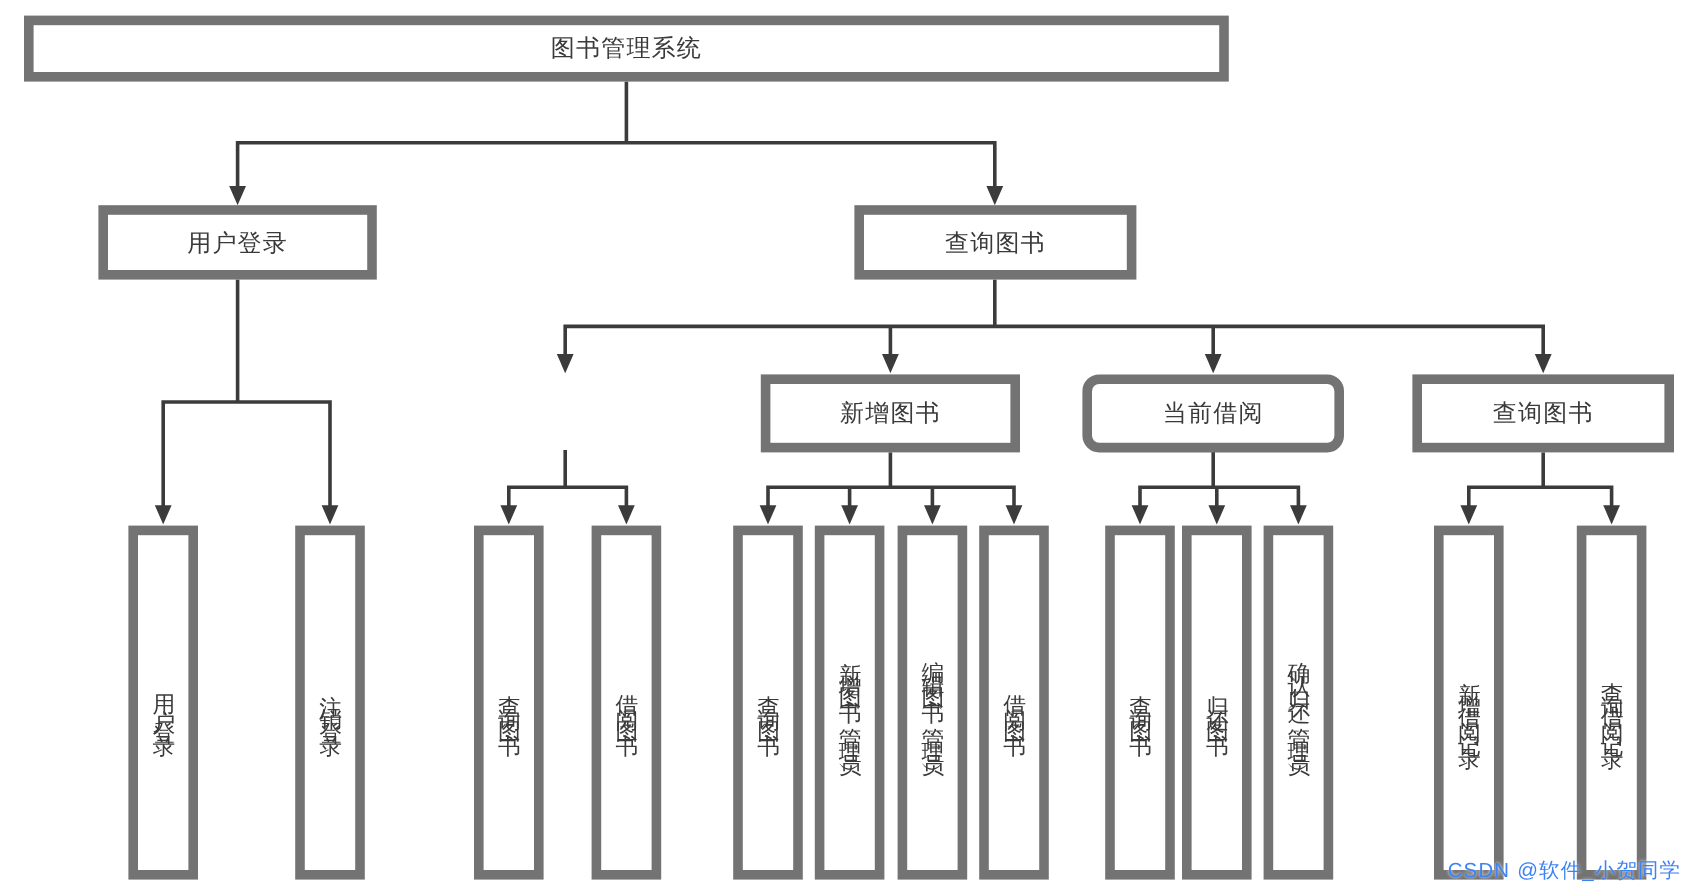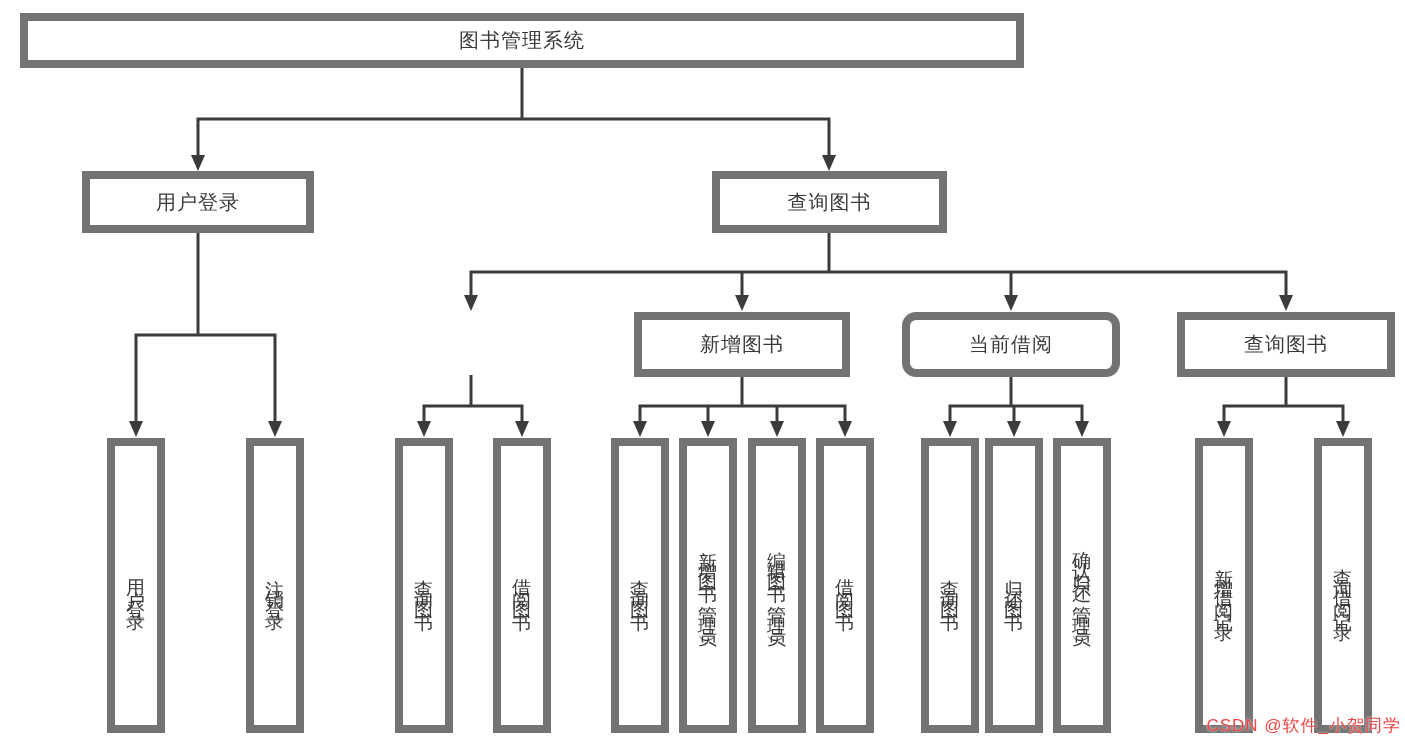--- a/index.html
+++ b/index.html
@@ -60,21 +60,21 @@
     font-size: 19px;
     line-height: 1;
     letter-spacing: 11px;
     white-space: nowrap;
   }
   .watermark {
     position: absolute;
     right: 4px;
     top: 714px;
     font-size: 17px;
-    color: #ef4444;
+    color: #3b82f6;
     letter-spacing: 1px;
     text-shadow: 0 0 3px #ffffff;
     z-index: 3;
     white-space: nowrap;
   }
 </style>
 </head>
 <body>
 
 <div class="canvas">

